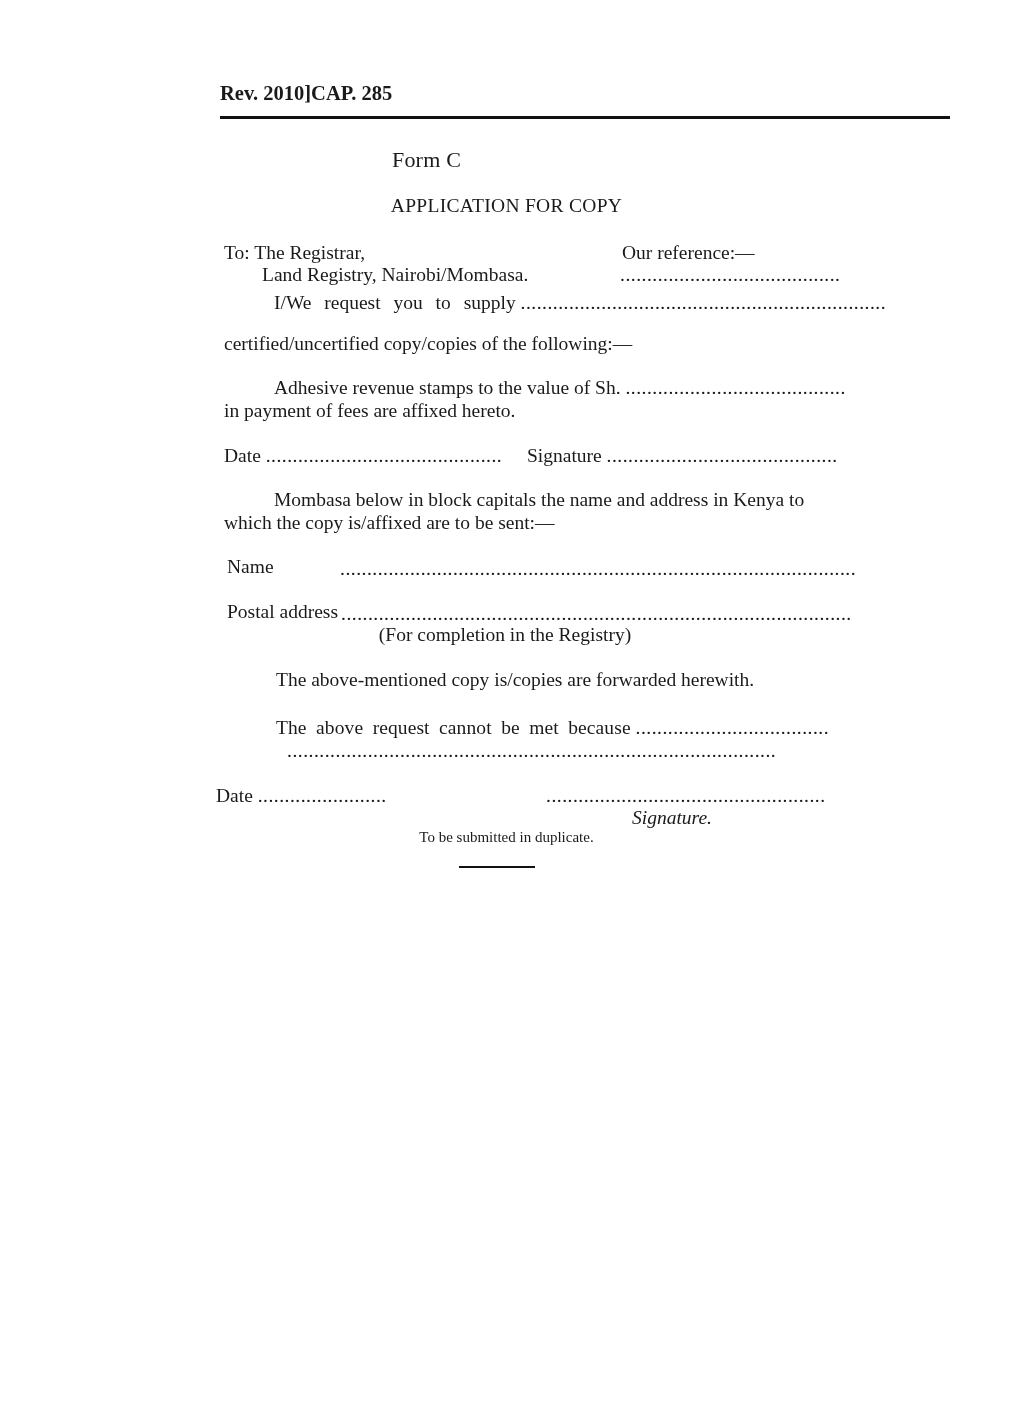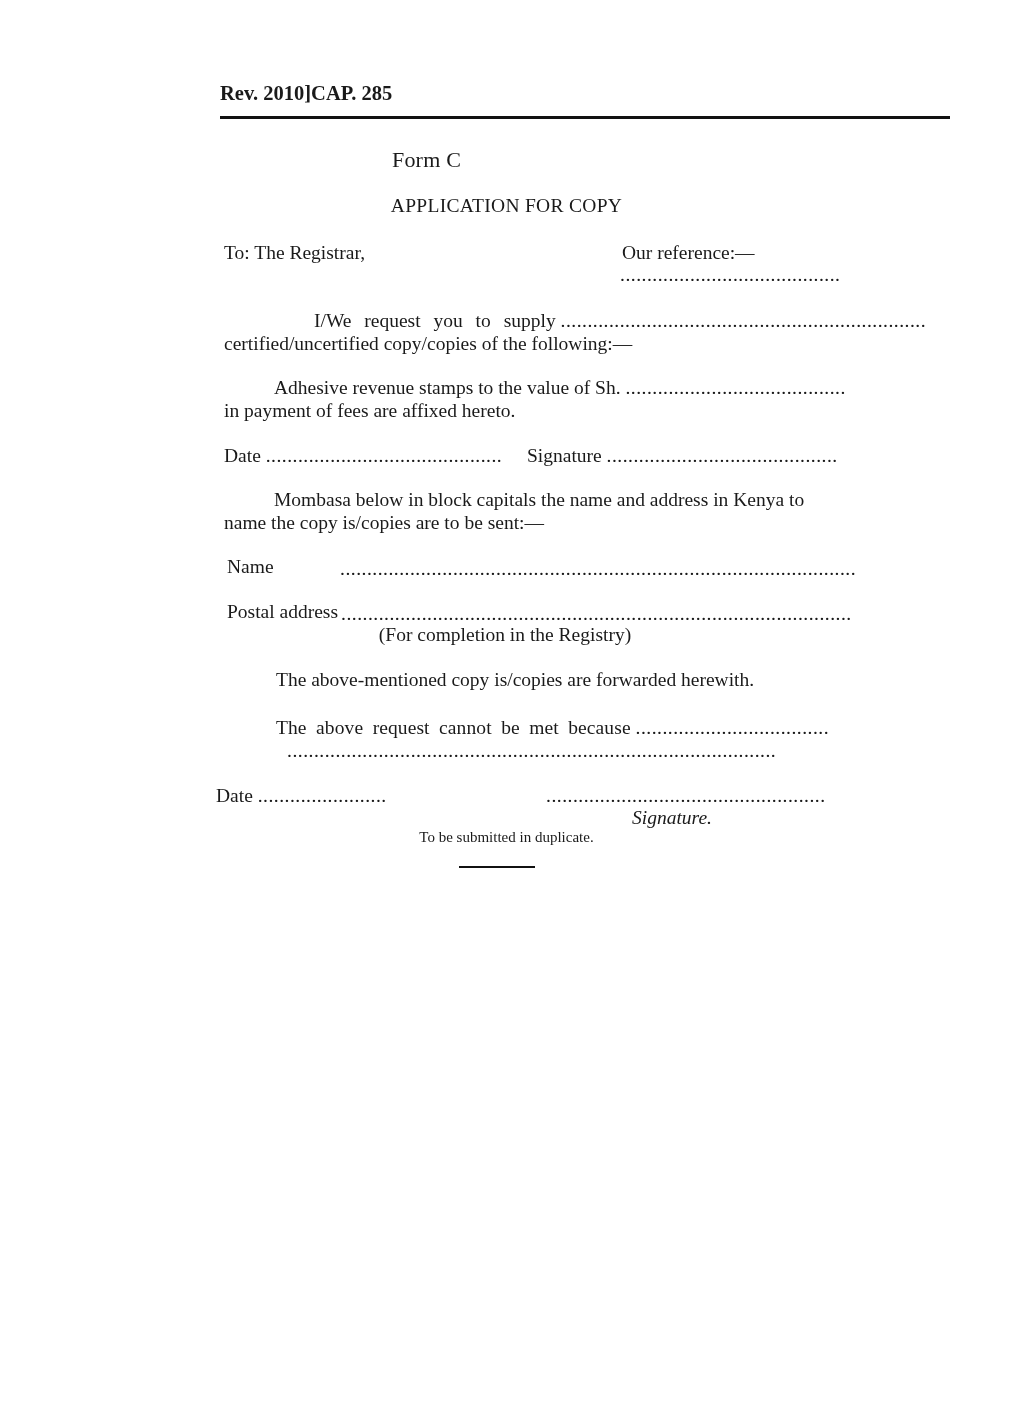--- a/index.html
+++ b/index.html
@@ -95,21 +95,21 @@
     word-spacing: 8px;
   }
 
   
   .to-line1      { left: 224px; top: 242px; }
   .to-line2      { left: 262px; top: 264px; }
   .ref-label     { left: 622px; top: 242px; }
   .ref-dots      { left: 620px; top: 264px; }
 
   
-  .req-line1     { left: 274px; top: 310px; margin-left: 40px; }
+  .req-line1     { left: 274px; top: 292px; }
   .req-line2     { left: 224px; top: 333px; }
 
   
   .stamp-line1   { left: 274px; top: 377px; }
   .stamp-line2   { left: 224px; top: 400px; }
 
   
   .date-1        { left: 224px; top: 445px; }
   .sig-1         { left: 527px; top: 445px; }
 
@@ -173,20 +173,21 @@
   <div class="running-head">
     <span class="rh-left">Rev. 2010]</span>
     <span class="rh-right">CAP. 285</span>
   </div>
   <div class="head-rule"></div>
 
   <div class="form-title">Form C</div>
   <div class="form-subtitle">APPLICATION FOR COPY</div>
 
   <div class="body-text to-line1">To: The Registrar,</div>
+  <div class="body-text to-line2">Land Registry, Nairobi/Mombasa.</div>
   <div class="body-text ref-label">Our reference:—</div>
   <div class="body-text ref-dots dots">.........................................</div>
 
   <div class="body-text req-line1">
     <span class="spaced-wide">I/We request you to supply</span>
     <span class="dots">....................................................................</span>
   </div>
   <div class="body-text req-line2">certified/uncertified copy/copies of the following:—</div>
 
   <div class="body-text stamp-line1">
@@ -198,21 +199,21 @@
   <div class="body-text date-1">
     <span>Date</span>
     <span class="dots">............................................</span>
   </div>
   <div class="body-text sig-1">
     <span>Signature</span>
     <span class="dots">...........................................</span>
   </div>
 
   <div class="body-text ins-line1">Mombasa below in block capitals the name and address in Kenya to</div>
-  <div class="body-text ins-line2">name the copy is/copies are to be sent:—</div>
+  <div class="body-text ins-line2">which the copy is/affixed are to be sent:—</div>
 
   <div class="body-text name-label">Name</div>
   <div class="body-text name-dots dots">................................................................................................</div>
   <div class="body-text addr-label">Postal address</div>
   <div class="body-text addr-dots dots">...............................................................................................</div>
 
   <div class="registry-note">(For completion in the Registry)</div>
   <div class="body-text fwd-line">The above-mentioned copy is/copies are forwarded herewith.</div>
   <div class="body-text cannot-line">
     <span class="spaced">The above request cannot be met because</span>

